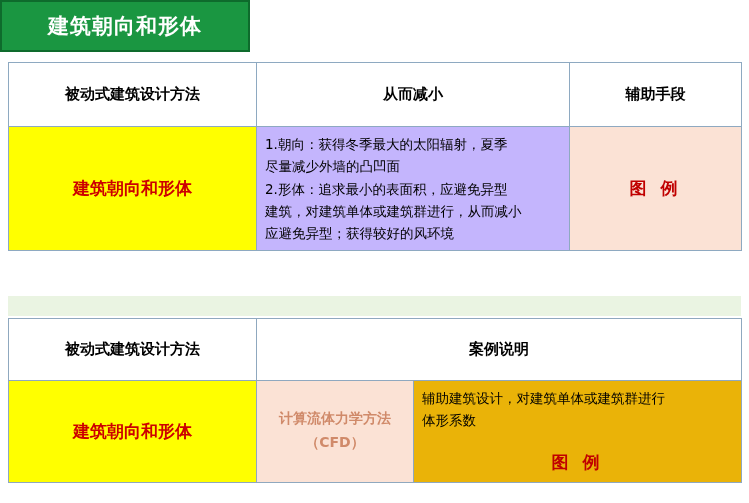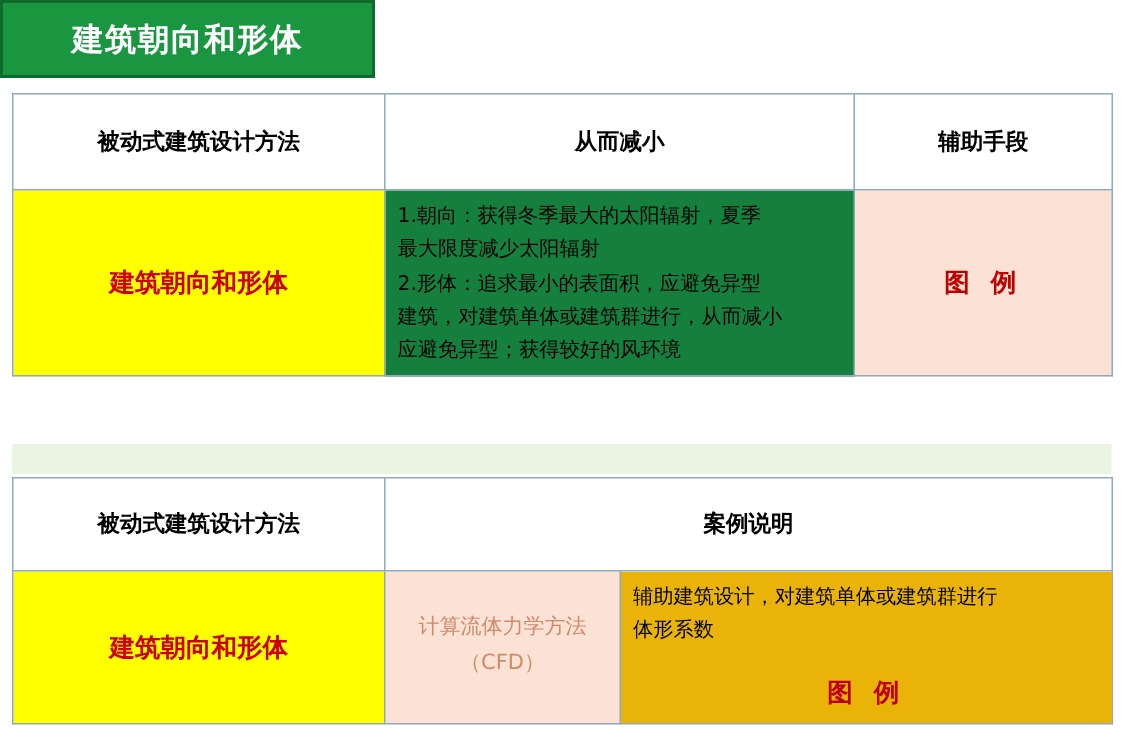--- a/index.html
+++ b/index.html
@@ -67,21 +67,21 @@
     height: 64px;
   }
   .cell-yellow {
     background: #ffff00;
     text-align: center;
     font-size: 17px;
     font-weight: bold;
     color: #cc0000;
   }
   .cell-principle {
-    background: #15803d;
+    background: #c4b5fd;
     font-size: 13.5px;
     color: #000000;
     line-height: 1.65;
     text-align: left;
     vertical-align: top;
     padding-top: 14px;
   }
   .cell-example {
     background: #fbe2d5;
     text-align: center;
@@ -101,21 +101,21 @@
     text-align: center;
     font-size: 15px;
     font-weight: bold;
     color: #000000;
     height: 62px;
   }
   .cell-cfd {
     background: #fbe2d5;
     text-align: center;
     font-size: 14px;
-    font-weight: normal;
+    font-weight: bold;
     color: #d08a6a;
     line-height: 1.7;
   }
   .cell-aux {
     background: #eab308;
     font-size: 13.5px;
     color: #000000;
     line-height: 1.65;
     text-align: left;
     vertical-align: top;
@@ -160,21 +160,21 @@
     <tbody>
       <tr>
         <td class="hdr">被动式建筑设计方法</td>
         <td class="hdr">从而减小</td>
         <td class="hdr">辅助手段</td>
       </tr>
       <tr>
         <td class="cell-yellow">建筑朝向和形体</td>
         <td class="cell-principle">
           <p class="p-line">1.朝向：获得冬季最大的太阳辐射，夏季</p>
-          <p class="p-line">最大限度减少太阳辐射</p>
+          <p class="p-line">尽量减少外墙的凸凹面</p>
           <p class="p-line">2.形体：追求最小的表面积，应避免异型</p>
           <p class="p-line">建筑，对建筑单体或建筑群进行，从而减小</p>
           <p class="p-line">应避免异型；获得较好的风环境</p>
         </td>
         <td class="cell-example">图 例</td>
       </tr>
     </tbody>
   </table>
 </div>
 

